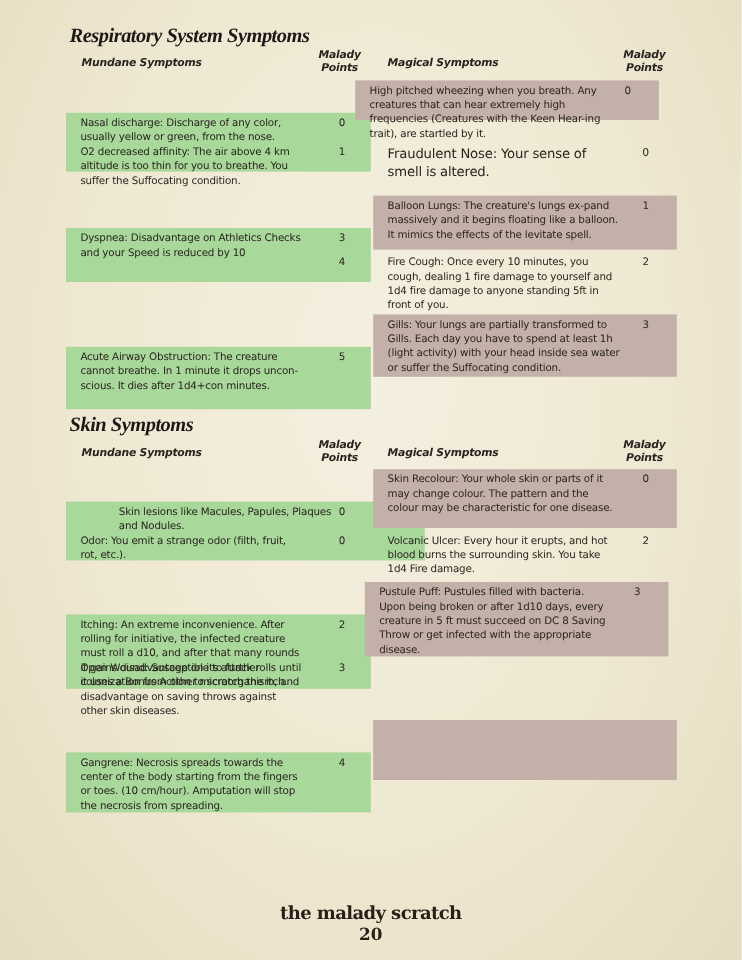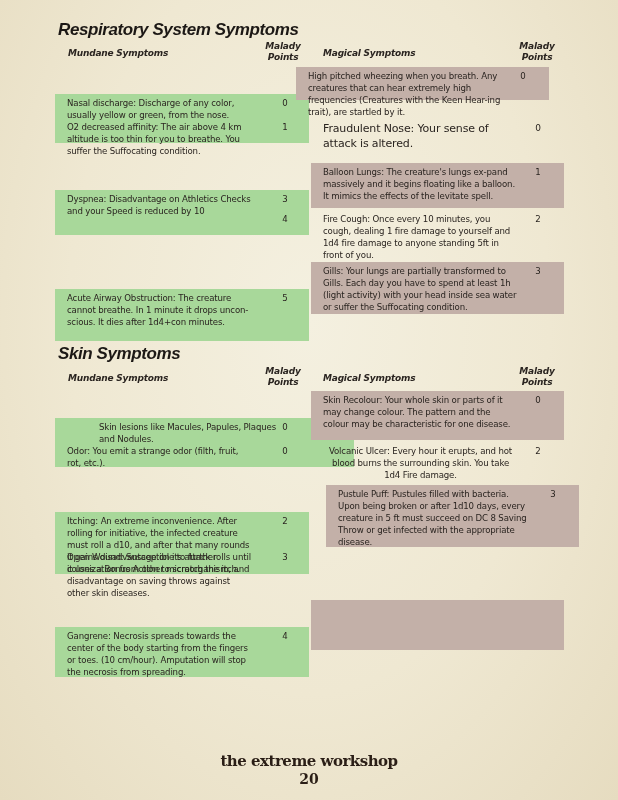--- a/index.html
+++ b/index.html
@@ -3,21 +3,21 @@
 <meta charset="utf-8">
 <style>
   html, body { margin:0; padding:0; }
   body {
     width:618px; height:800px; overflow:hidden; position:relative;
     background: radial-gradient(ellipse at 50% 40%, #f4f0e0 0%, #efe8d2 55%, #e6dcc0 100%);
     font-family: "DejaVu Sans", sans-serif; color:#2a2420;
   }
   .section-title {
     position:absolute; left:58px; margin:0;
-    font-family:Liberation Sans, sans-serif; font-style:italic; font-weight:bold;
+    font-family:Liberation Serif, serif; font-style:italic; font-weight:bold;
     font-size:17px; letter-spacing:-0.4px; color:#1c1815;
   }
   .hdr { position:absolute; font-style:italic; font-weight:bold; font-size:9px; color:#2a2420; letter-spacing:-0.2px;text-align:right; }
   .hdr.pts { text-align:center; line-height:11px; width:40px; }
   .row { position:absolute; box-sizing:border-box; padding:3px 0 0 12px; font-size:8.6px; line-height:12px; letter-spacing:-0.15px; }
   .row .txt { display:block; width:185px; }
   .row .num { position:absolute; top:3px; text-align:center; width:20px; }
   .green { background:#a8d89a;margin-top:27px; }
   .mauve { background:#c3b0a8; }
   .clear { background:transparent; }
@@ -63,21 +63,21 @@
 <div class="row green" style="left:55px; top:262px; width:254px; height:52px;">
   <span class="txt">Acute Airway Obstruction: The creature cannot breathe. In 1 minute it drops uncon-scious. It dies after 1d4+con minutes.</span>
   <span class="num" style="left:220px;">5</span>
 </div>
 
 <div class="row mauve" style="left:296px; top:67px; width:253px; height:33px;">
   <span class="txt" style="width:195px;">High pitched wheezing when you breath. Any creatures that can hear extremely high frequencies (Creatures with the Keen Hear-ing trait), are startled by it.</span>
   <span class="num" style="left:217px;">0</span>
 </div>
 <div class="row clear big" style="left:311px; top:118px; width:253px; height:44px;">
-  <span class="txt" style="width:175px;">Fraudulent Nose: Your sense of attack is altered.</span>
+  <span class="txt" style="width:175px;">Fraudulent Nose: Your sense of smell is altered.</span>
   <span class="num" style="left:217px; font-size:9px;">0</span>
 </div>
 <div class="row mauve" style="left:311px; top:163px; width:253px; height:45px;">
   <span class="txt" style="width:195px;">Balloon Lungs: The creature's lungs ex-pand massively and it begins floating like a balloon. It mimics the effects of the levitate spell.</span>
   <span class="num" style="left:217px;">1</span>
 </div>
 <div class="row clear" style="left:311px; top:210px; width:253px; height:51px;">
   <span class="txt" style="width:195px;">Fire Cough: Once every 10 minutes, you cough, dealing 1 fire damage to yourself and 1d4 fire damage to anyone standing 5ft in front of you.</span>
   <span class="num" style="left:217px;">2</span>
 </div>
@@ -120,28 +120,28 @@
 <div class="row green" style="left:55px; top:600px; width:254px; height:50px;">
   <span class="txt">Gangrene: Necrosis spreads towards the center of the body starting from the fingers or toes. (10 cm/hour). Amputation will stop the necrosis from spreading.</span>
   <span class="num" style="left:220px;">4</span>
 </div>
 
 <div class="row mauve" style="left:311px; top:391px; width:253px; height:49px;">
   <span class="txt" style="width:195px;">Skin Recolour: Your whole skin or parts of it may change colour. The pattern and the colour may be characteristic for one disease.</span>
   <span class="num" style="left:217px;">0</span>
 </div>
 <div class="row clear" style="left:311px; top:442px; width:253px; height:42px;">
-  <span class="txt" style="width:195px;text-align:center;">Volcanic Ulcer: Every hour it erupts, and hot blood burns the surrounding skin. You take 1d4 Fire damage.</span>
+  <span class="txt" style="width:195px;">Volcanic Ulcer: Every hour it erupts, and hot blood burns the surrounding skin. You take 1d4 Fire damage.</span>
   <span class="num" style="left:217px;">2</span>
 </div>
-<div class="row mauve" style="left:326px; top:485px; width:253px; height:62px;">
+<div class="row mauve" style="left:304px; top:485px; width:253px; height:62px;">
   <span class="txt" style="width:195px;">Pustule Puff: Pustules filled with bacteria. Upon being broken or after 1d10 days, every creature in 5 ft must succeed on DC 8 Saving Throw or get infected with the appropriate disease.</span>
   <span class="num" style="left:217px;">3</span>
 </div>
 <div class="row clear" style="left:311px; top:548px; width:253px; height:51px;">
   <span class="txt"></span>
 </div>
 <div class="row mauve" style="left:311px; top:600px; width:253px; height:50px;">
   <span class="txt"></span>
 </div>
 
-<div class="footer" style="top:752px; font-size:15px; letter-spacing:-0.5px;">the extreme workshop</div>
+<div class="footer" style="top:752px; font-size:15px; letter-spacing:-0.5px;">the malady scratch</div>
 <div class="footer" style="top:771px; font-size:14px;">20</div>
 
 </body></html>

